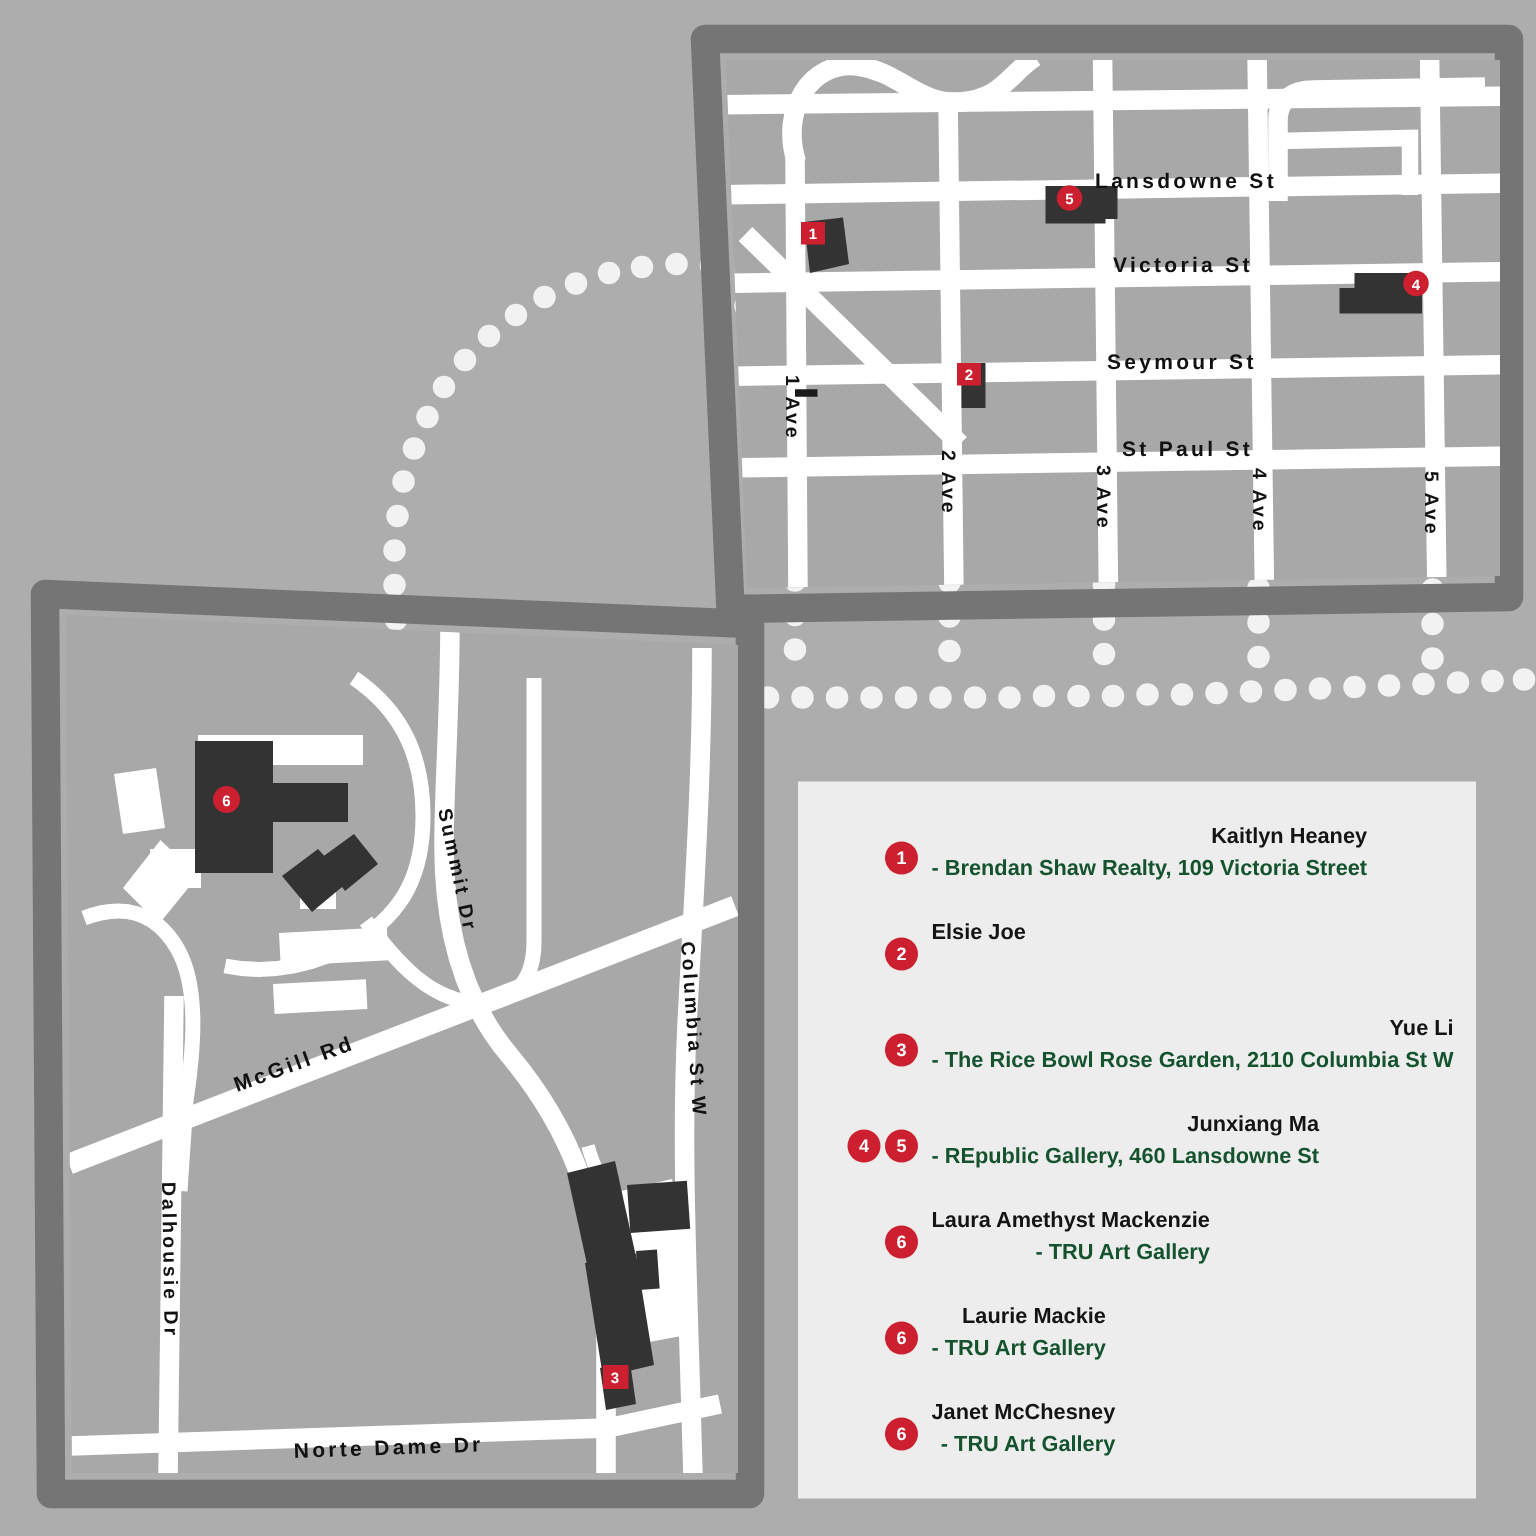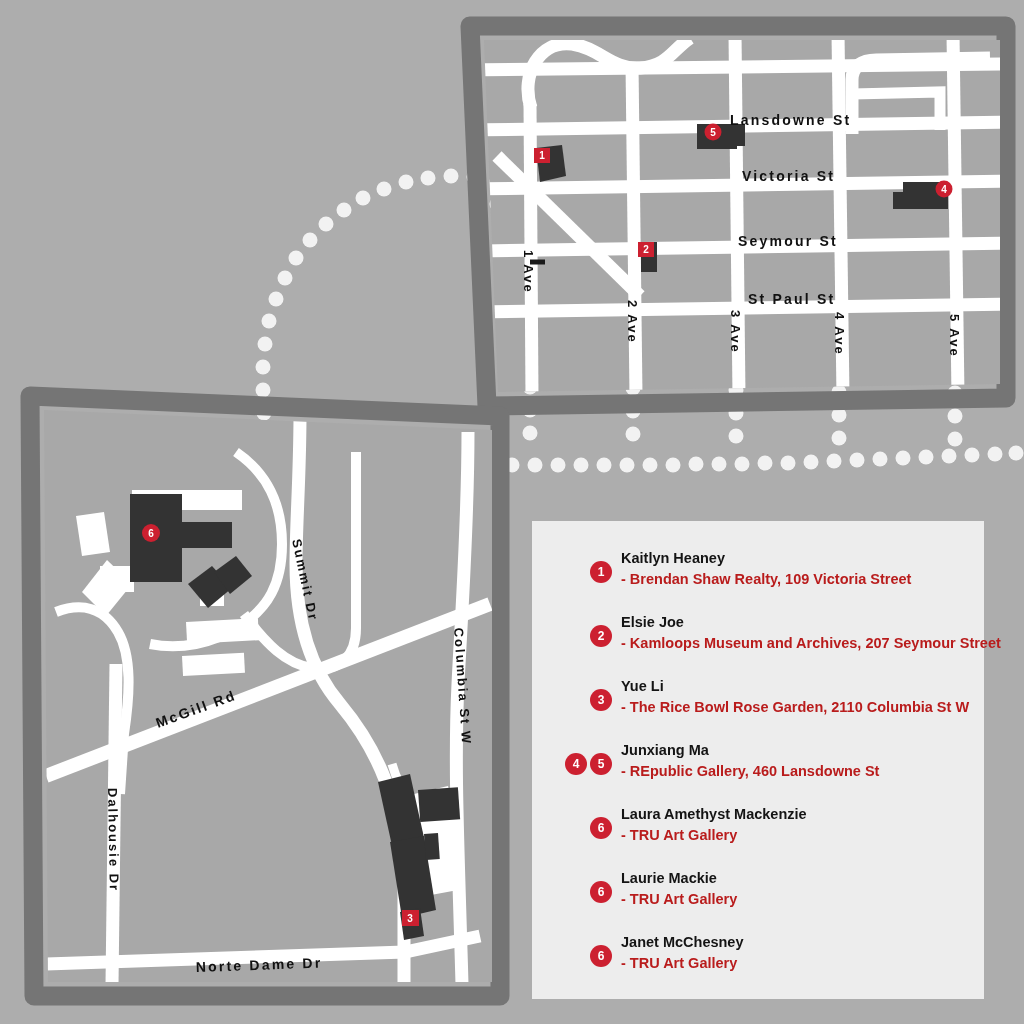--- a/index.html
+++ b/index.html
@@ -81,32 +81,33 @@
     display: flex;
     align-items: center;
     justify-content: center;
     flex: 0 0 22px;
     font-family: "Liberation Sans", sans-serif;
     line-height: 1;
   }
   .entry-text {
     padding-left: 9px;
     padding-top: 1px;
+    text-align: right;
   }
   .person-name {
     font-size: 14.5px;
     font-weight: bold;
     color: #141414;
     line-height: 1.45;
     white-space: nowrap;
   }
   .venue {
     font-size: 14.5px;
     font-weight: bold;
-    color: #b91c1c;
+    color: #14532d;
     line-height: 1.45;
     white-space: nowrap;
   }
 </style>
 </head>
 <body>
 
 <div id="stage">
 
   <svg class="mapsvg" viewBox="0 0 1024 1024">
@@ -341,21 +342,20 @@
             <div class="person-name">Kaitlyn Heaney</div>
             <div class="venue">- Brendan Shaw Realty, 109 Victoria Street</div>
           </div>
         </div>
         <div class="legend-entry">
           <div class="badge-col">
             <div class="badge">2</div>
           </div>
           <div class="entry-text">
             <div class="person-name">Elsie Joe</div>
-            <div class="venue">- Kamloops Museum and Archives, 207 Seymour Street</div>
           </div>
         </div>
         <div class="legend-entry">
           <div class="badge-col">
             <div class="badge">3</div>
           </div>
           <div class="entry-text">
             <div class="person-name">Yue Li</div>
             <div class="venue">- The Rice Bowl Rose Garden, 2110 Columbia St W</div>
           </div>

